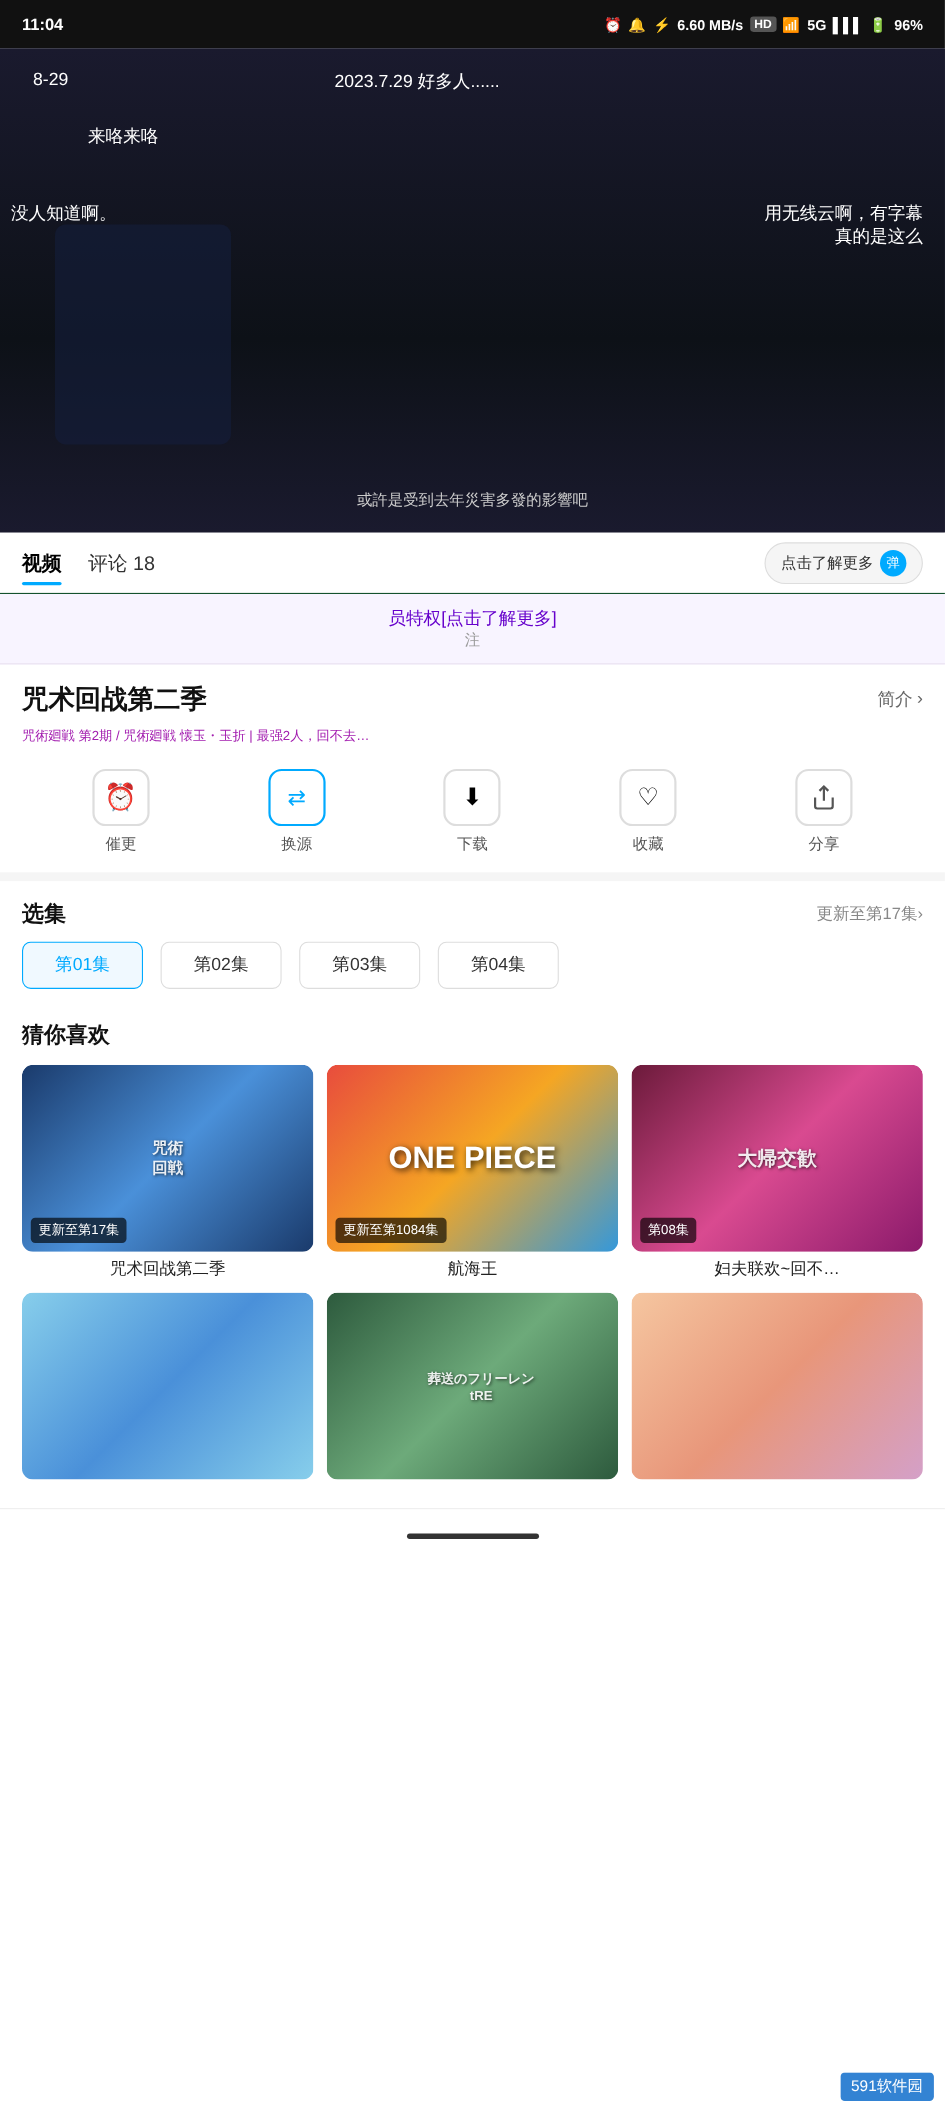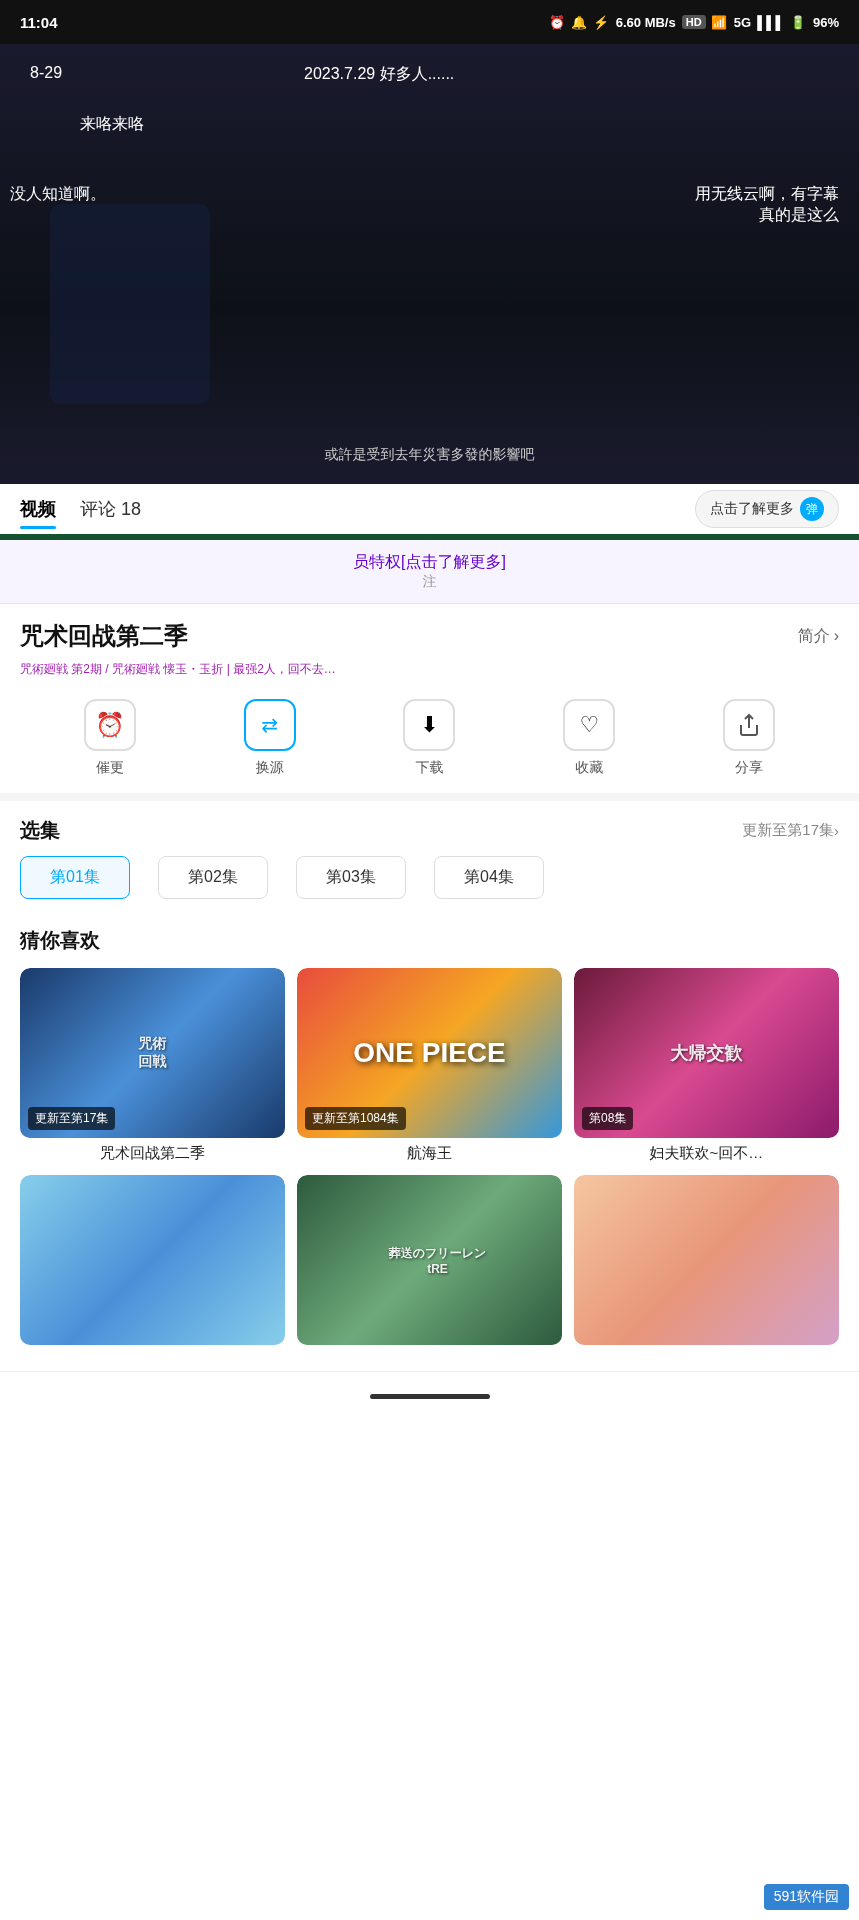--- a/index.html
+++ b/index.html
@@ -71,21 +71,21 @@
       background: rgba(20, 30, 60, 0.6);
       border-radius: 10px;
     }
 
     
     .tab-bar {
       display: flex;
       align-items: center;
       padding: 0 20px;
       height: 56px;
-      border-bottom: 6px solid #14532d;
+      border-bottom: 1px solid #14532d;
       background: #fff;
       gap: 24px;
     }
     .tab-item {
       font-size: 18px;
       color: #333;
       cursor: pointer;
       padding: 4px 0;
       position: relative;
     }
@@ -217,21 +217,21 @@
     .section-more {
       font-size: 15px;
       color: #888;
       display: flex;
       align-items: center;
       cursor: pointer;
     }
 
     .episodes-row {
       display: flex;
-      gap: 28px;
+      gap: 16px;
       padding: 0 20px 20px;
       overflow-x: auto;
     }
     .episode-btn {
       flex-shrink: 0;
       padding: 10px 20px;
       border: 1px solid #ddd;
       border-radius: 8px;
       font-size: 16px;
       color: #333;

